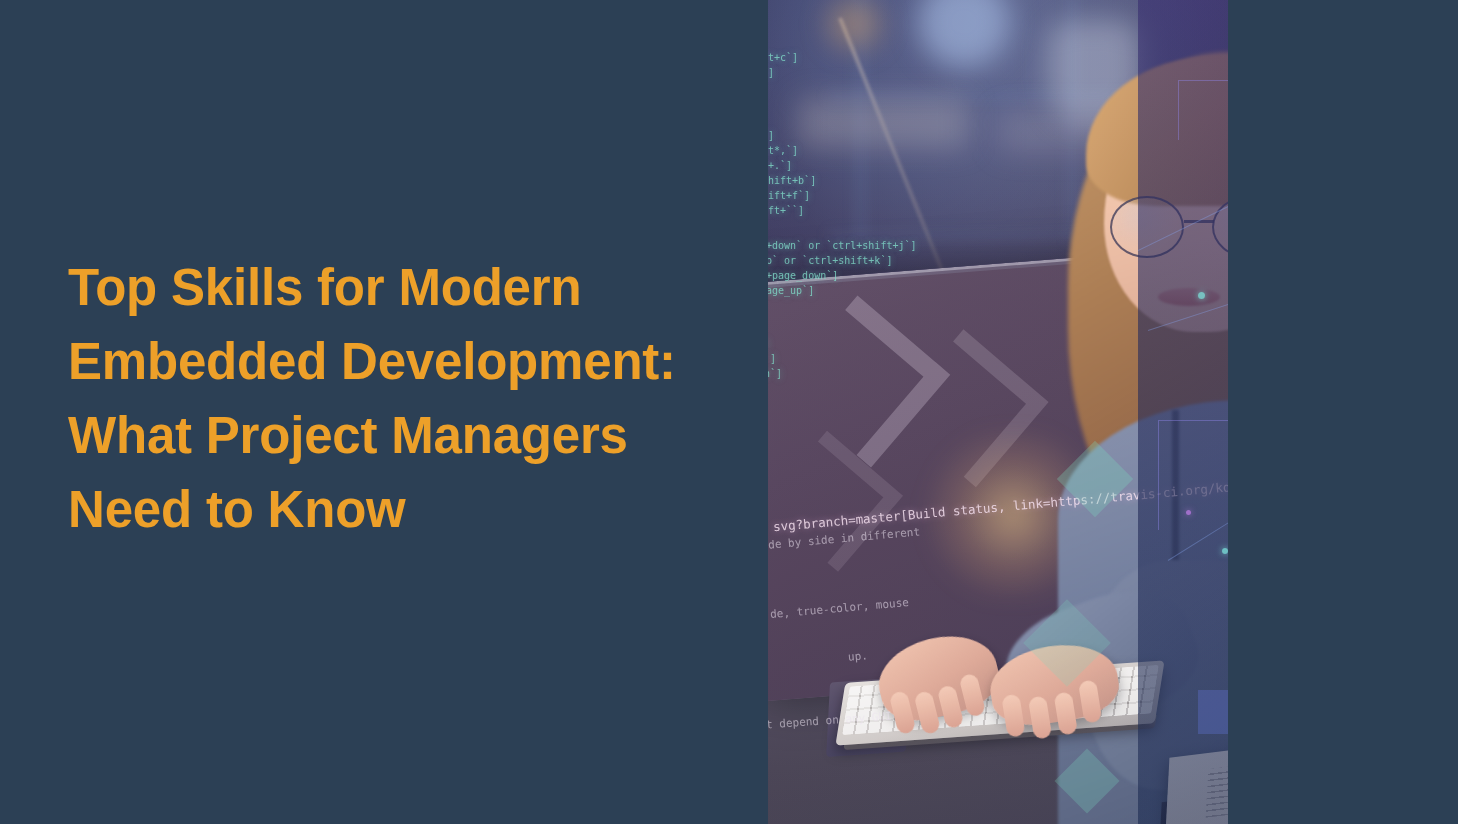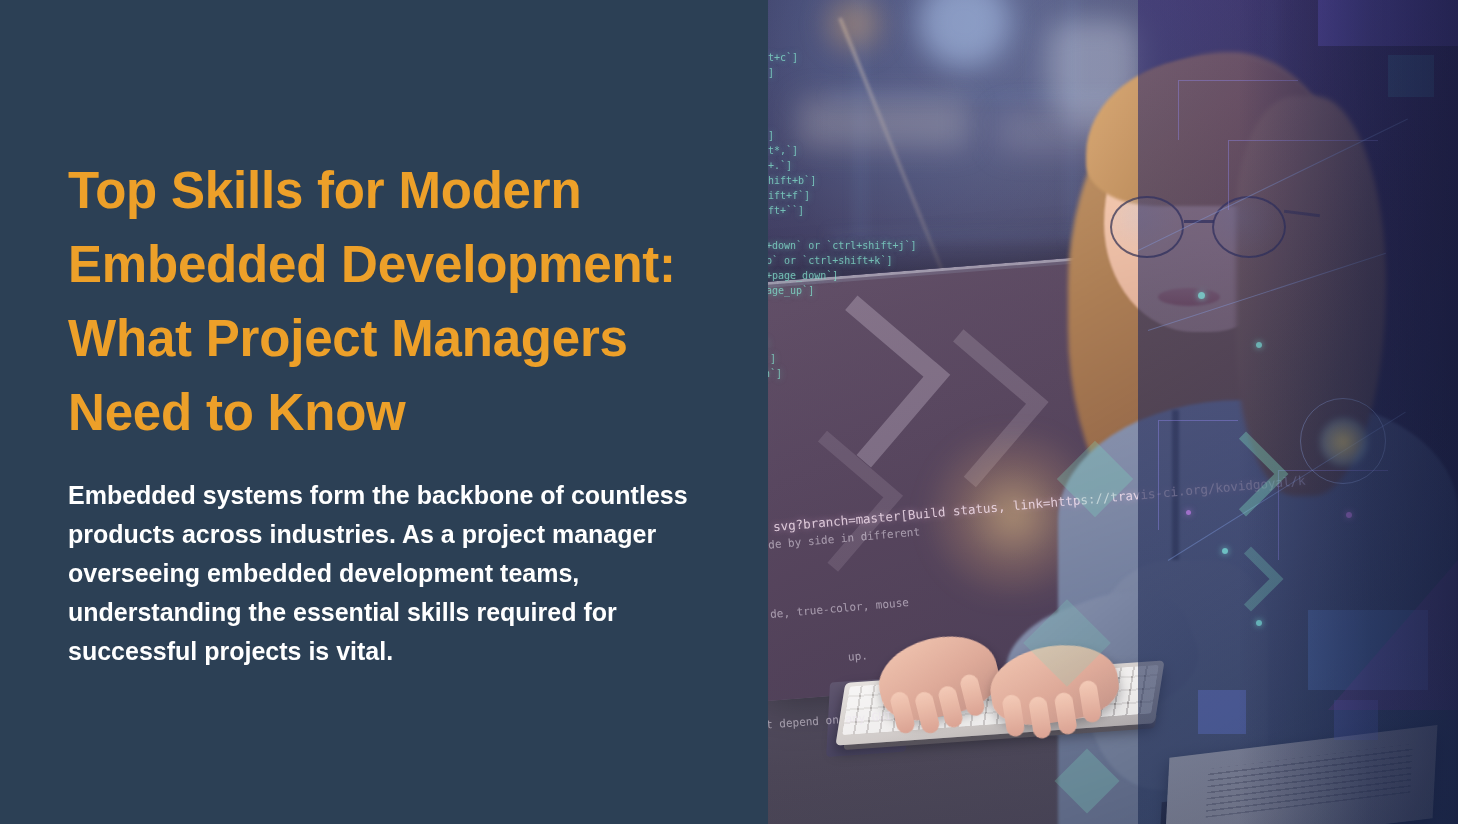--- a/index.html
+++ b/index.html
@@ -4,21 +4,21 @@
 <title>Blog Hero Banner</title>
 <style>
   * { margin:0; padding:0; box-sizing:border-box; }
   html,body { width:1458px; height:824px; overflow:hidden; }
   body {
     font-family:"Liberation Sans", sans-serif;
     background:#2c4055;
   }
   .banner {
     position:relative;
-    width:1458px;
+    width:1228px;
     height:824px;
     display:flex;
     overflow:hidden;
   }
 
   
   .text-panel {
     position:relative;
     width:768px;
     height:824px;
@@ -341,21 +341,20 @@
     mix-blend-mode:screen;
   }
 </style>
 </head>
 <body>
 
 <div class="banner">
 
   <div class="text-panel">
     <h1 class="headline">Top Skills for Modern Embedded Development: What Project Managers Need to Know</h1>
-    <p class="subhead">Embedded systems form the backbone of countless products across industries. As a project manager overseeing embedded development teams, understanding the essential skills required for successful projects is vital.</p>
   </div>
 
   <div class="photo-panel">
 
     <div class="layer bg-room"></div>
 
     <div>
       <div class="shelf v1"></div>
       <div class="shelf v2"></div>
       <div class="shelf v3"></div>

